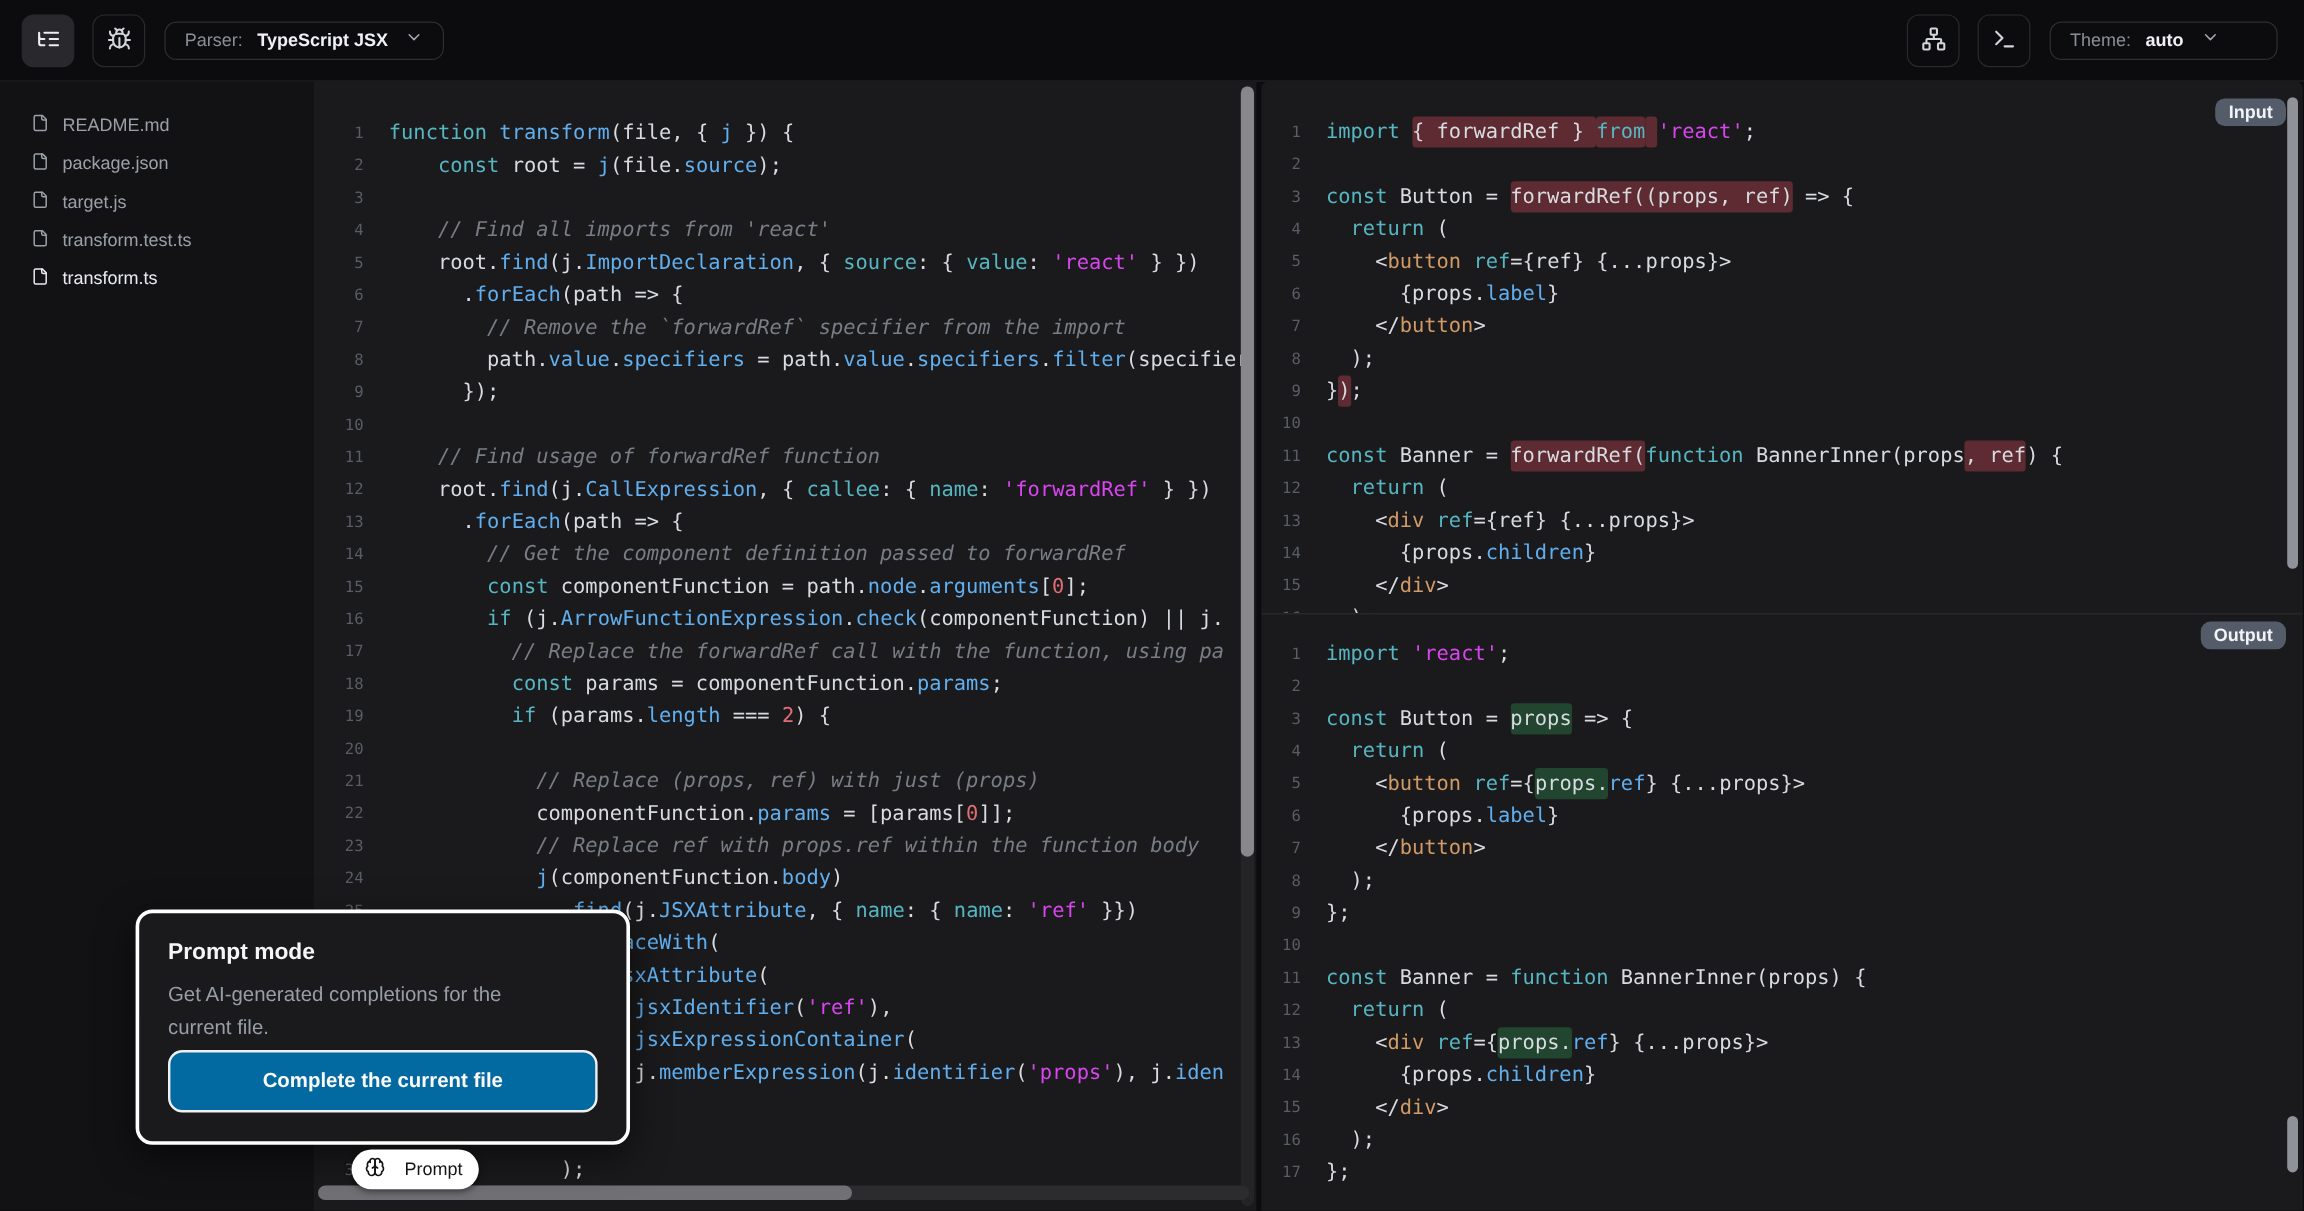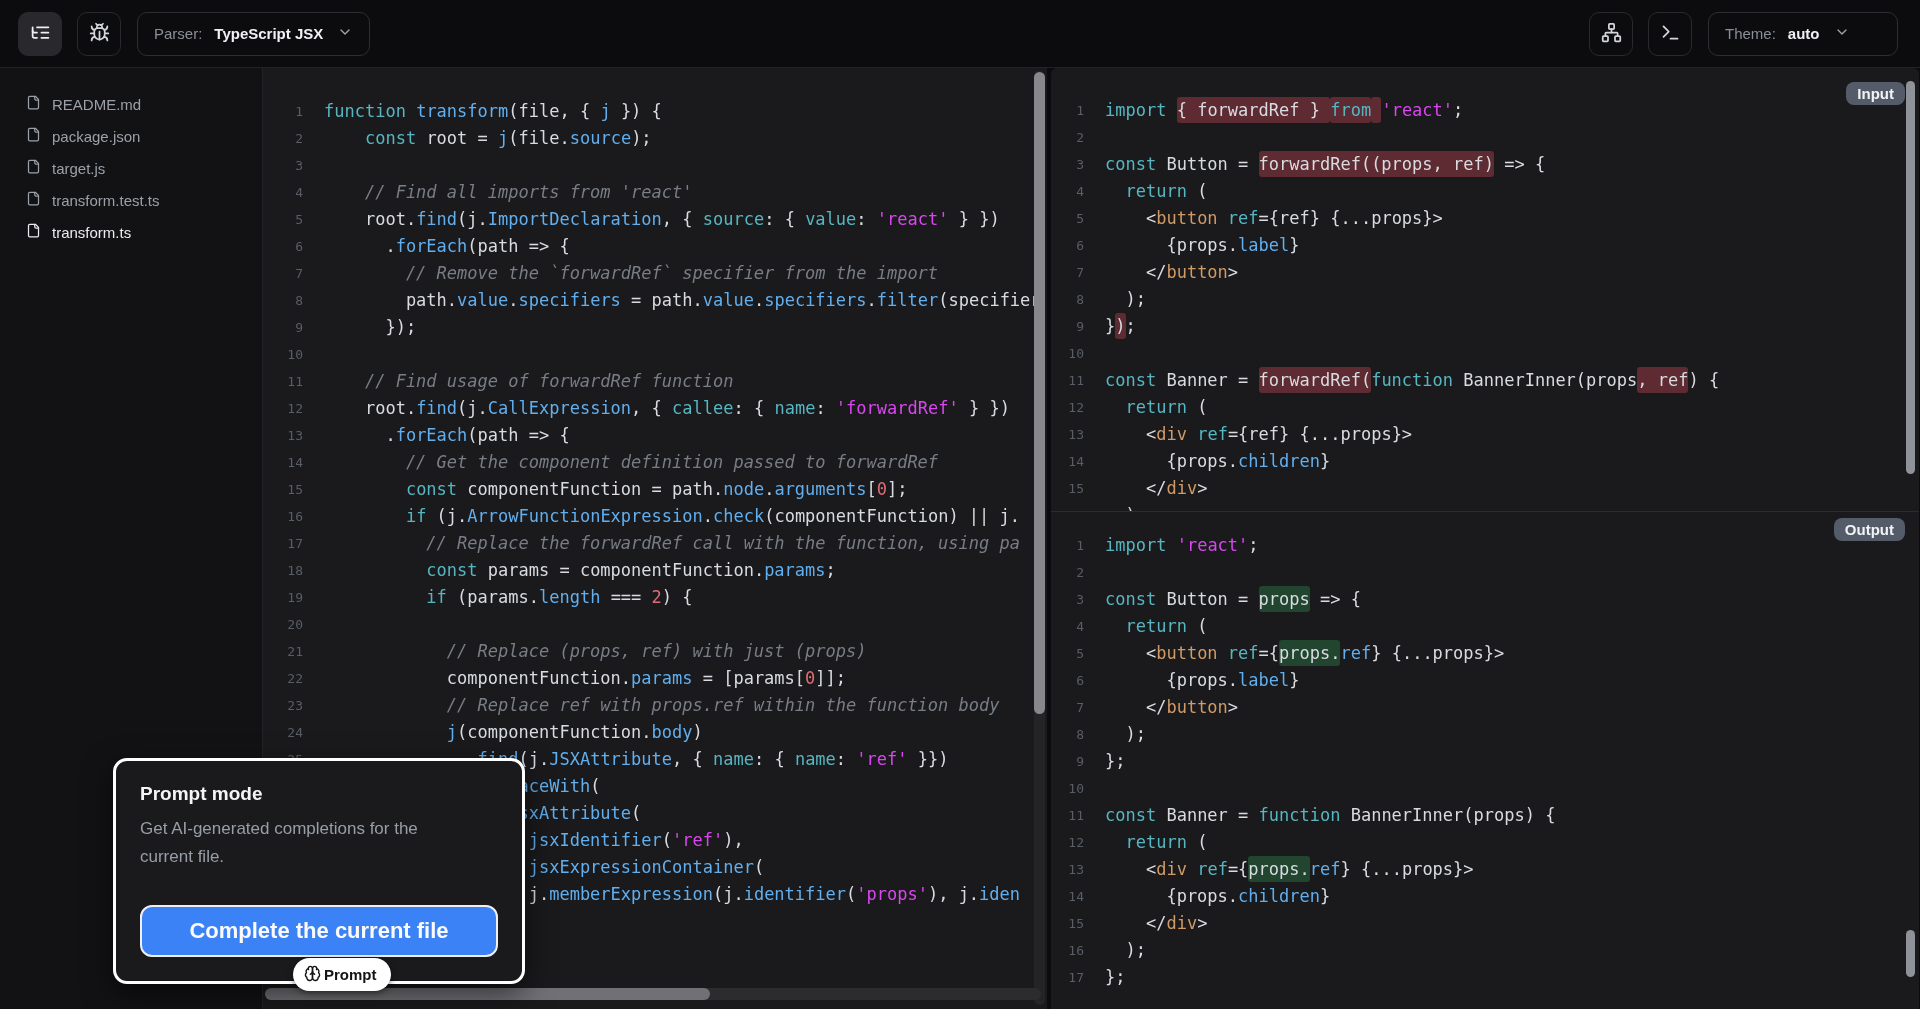--- a/index.html
+++ b/index.html
@@ -8,21 +8,21 @@
   .app { position:relative; width:1920px; height:1009px; }
 
   
   .toolbar { height:68px; display:flex; align-items:center; background:#0c0c0e;
     border-bottom:1px solid #232327; padding:0 20px 0 18px; }
   .icon-btn { width:44px; height:44px; border-radius:10px; display:flex; align-items:center;
     justify-content:center; color:#d2d5da; background:transparent; border:1px solid #2a2a2e; cursor:pointer; }
   .icon-btn.active { background:#29292d; border-color:#29292d; color:#eceef1; }
   .icon-btn + .icon-btn { margin-left:15px; }
   .icon-btn svg { width:21px; height:21px; }
-  .select { height:44px; border:1px solid #2e2e32; border-radius:10px; display:flex;
+  .select { height:32px; border:1px solid #2e2e32; border-radius:10px; display:flex;
     align-items:center; padding:0 16px; margin-left:16px; cursor:pointer; }
   .select .lbl { color:#8a8f97; font-size:15px; }
   .select .val { color:#f0f1f4; font-size:15px; font-weight:600; margin-left:12px; }
   .select svg { width:16px; height:16px; color:#a0a4ab; margin-left:14px; }
   .spacer { flex:1; }
   .theme-select { margin-left:16px; margin-right:2px; min-width:190px; }
 
   
   .content { display:flex; height:941px; }
   .sidebar { width:263px; background:#121214; border-right:1px solid #232327; padding-top:20px; }
@@ -77,28 +77,28 @@
   .pv { position:absolute; right:4px; width:9px; border-radius:5px; background:#8f9298; }
   .pv.input-thumb { top:13px; height:393px; }
   .pv.output-thumb { top:418px; height:47px; }
 
   
   .tooltip { position:absolute; left:113px; top:758px; width:412px; background:#1a1a1d;
     border:3px solid #ffffff; border-radius:14px; padding:22px 24px 24px; z-index:20;
     box-shadow:0 10px 30px rgba(0,0,0,.55); }
   .tip-title { color:#f5f5f6; font-size:19px; font-weight:700; }
   .tip-body { color:#989ea7; font-size:17px; line-height:28px; margin-top:10px; max-width:312px; }
-  .tip-btn { margin-top:34px; width:100%; height:52px; border-radius:12px; background:#3b82f6;
+  .tip-btn { margin-top:4px; width:100%; height:52px; border-radius:12px; background:#0369a1;
     border:2px solid #eef0f2; color:#fafafa; font-family:"Liberation Sans",sans-serif;
-    font-size:22px; font-weight:700; cursor:pointer; }
+    font-size:17px; font-weight:700; cursor:pointer; }
 
   
   .prompt-pill { position:absolute; left:293px; top:958px; height:33px; border-radius:17px;
-    background:#ffffff; color:#141417; display:flex; align-items:center; gap:3px;
-    padding:0 14px 0 11px; font-size:15px; font-weight:700; z-index:21; cursor:pointer;
+    background:#ffffff; color:#141417; display:flex; align-items:center; gap:16px;
+    padding:0 14px 0 11px; font-size:15px; font-weight:400; z-index:21; cursor:pointer;
     border:none; box-shadow:0 2px 6px rgba(0,0,0,.5); font-family:"Liberation Sans",sans-serif; }
   .prompt-pill svg { width:17px; height:17px; }
 </style>
 </head>
 <body>
 
 <div class="app">
 
   <div class="toolbar">
     <button class="icon-btn active">

